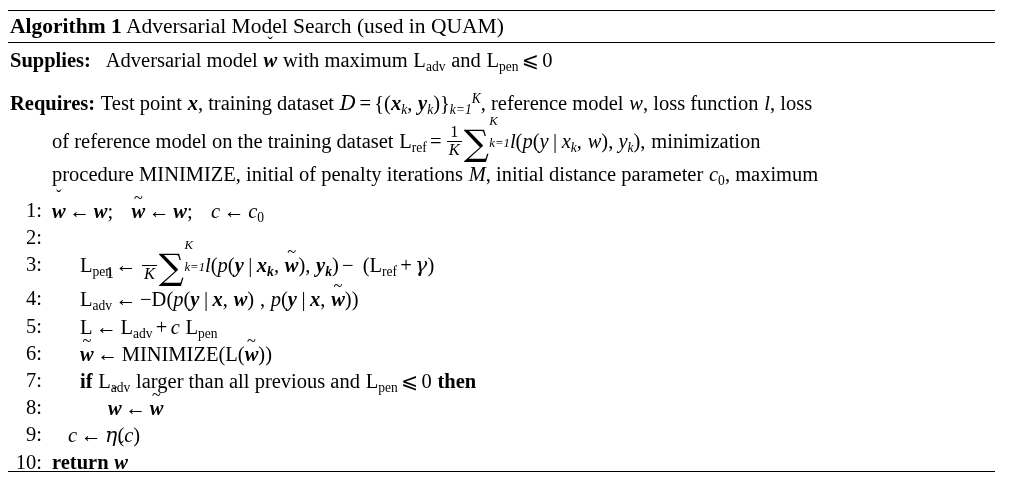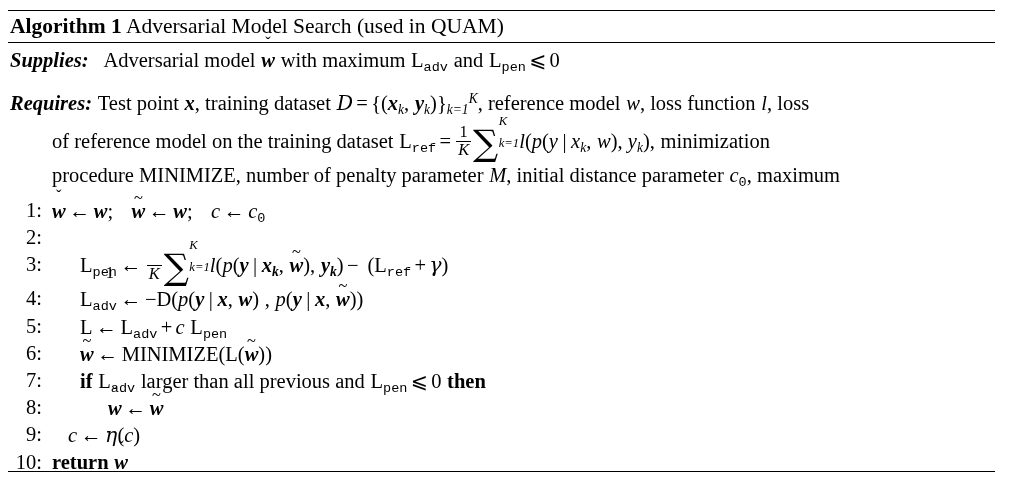--- a/index.html
+++ b/index.html
@@ -50,21 +50,20 @@
   .mi { font-style: italic; }                    
   .mbi { font-style: italic; font-weight: bold; } 
   .mup { font-style: normal; }                   
   .gk { font-style: italic; font-family: "DejaVu Serif", serif; } 
 
   sub.s {
     font-size: 0.66em;
     vertical-align: -0.26em;
     font-style: normal;
     letter-spacing: 0;
-    font-family: Liberation Mono, monospace;
   }
   sub.si {
     font-size: 0.66em;
     vertical-align: -0.26em;
     font-style: italic;
   }
   sup.s {
     font-size: 0.66em;
     vertical-align: 0.52em;
     font-style: italic;
@@ -136,21 +135,21 @@
   
   .kwblock {
     position: absolute;
     left: 10px;
     font-size: 20.5px;
     line-height: 27.5px;
   }
   #supplies-line { top: 47px; white-space: nowrap; }
   #requires-block { top: 85px; width: 995px; }
 
-  .kwlabel { font-weight: bold; font-style: italic; }
+  .kwlabel { font-weight: bold; }
   .kwbody { }
 
   .req-l1 { white-space: nowrap; }
   .req-l2, .req-l3, .req-l4 {
     display: block;
     margin-left: 42px;
     white-space: nowrap;
   }
   .req-l2 { margin-top: 1px; }
 
@@ -205,21 +204,21 @@
     <span class="nbsp-sm"></span>
     <span class="kwbody"><span>Adversarial model</span><span class="nbsp-sm"></span><span class="acc mbi"><span class="accmark">ˇ</span><span>w</span></span><span class="nbsp-sm"></span><span>with maximum</span><span class="nbsp-sm"></span><span class="mup"><span>L</span><sub class="s">adv</sub></span><span class="nbsp-sm"></span><span>and</span><span class="nbsp-sm"></span><span class="mup"><span>L</span><sub class="s">pen</sub></span><span class="op">⩽</span><span>0</span></span>
   </div>
 
   <div class="kwblock" id="requires-block">
 
     <span class="req-l1"><span class="kwlabel">Requires:</span><span class="nbsp-sm"></span><span>Test point</span><span class="nbsp-sm"></span><span class="mbi">x</span><span>, training dataset</span><span class="nbsp-sm"></span><span class="gk">D</span><span class="op">=</span><span><span>{(</span><span class="mbi">x</span><sub class="si">k</sub><span>,</span><span class="nbsp-sm"></span><span class="mbi">y</span><sub class="si">k</sub><span>)}</span><sub class="si">k=1</sub><sup class="s">K</sup></span><span>, reference model</span><span class="nbsp-sm"></span><span class="mi">w</span><span>, loss function</span><span class="nbsp-sm"></span><span class="mi">l</span><span>, loss</span></span>
 
     <span class="req-l2"><span>of reference model on the training dataset</span><span class="nbsp-sm"></span><span class="mup"><span>L</span><sub class="s">ref</sub></span><span class="op">=</span><span class="frac"><span class="num">1</span><span class="den">K</span></span><span class="bigsum"><span class="sig">∑</span><span class="lims"><span class="up">K</span><span class="lo">k=1</span></span></span><span class="mi">l</span><span>(</span><span class="mi">p</span><span>(</span><span class="mi">y</span><span class="mid">|</span><span class="mi">x</span><sub class="si">k</sub><span>,</span><span class="nbsp-sm"></span><span class="mi">w</span><span>), </span><span class="mi">y</span><sub class="si">k</sub><span>),</span><span class="nbsp-sm"></span><span>minimization</span></span>
 
-    <span class="req-l3"><span>procedure MINIMIZE, number of penalty parameter</span><span class="nbsp-sm"></span><span class="mi">M</span><span>, initial distance parameter</span><span class="nbsp-sm"></span><span class="mi"><span>c</span><sub class="s">0</sub></span><span>, maximum</span></span>
+    <span class="req-l3"><span>procedure MINIMIZE, initial of penalty iterations</span><span class="nbsp-sm"></span><span class="mi">M</span><span>, initial distance parameter</span><span class="nbsp-sm"></span><span class="mi"><span>c</span><sub class="s">0</sub></span><span>, maximum</span></span>
 
 
   </div>
 
   <div id="steps">
 
     <div class="step">
       <span class="num">1:</span>
       <span class="body"><span class="acc mbi"><span class="accmark">ˇ</span>w</span><span class="arrow">←</span><span class="mbi">w</span>;<span style="display:inline-block;width:0.9em"></span><span class="acc mbi"><span class="accmark" style="top:-0.62em">~</span>w</span><span class="arrow">←</span><span class="mbi">w</span>;<span style="display:inline-block;width:0.9em"></span><span class="mi">c</span><span class="arrow">←</span><span class="mi">c<sub class="s">0</sub></span></span>
     </div>

